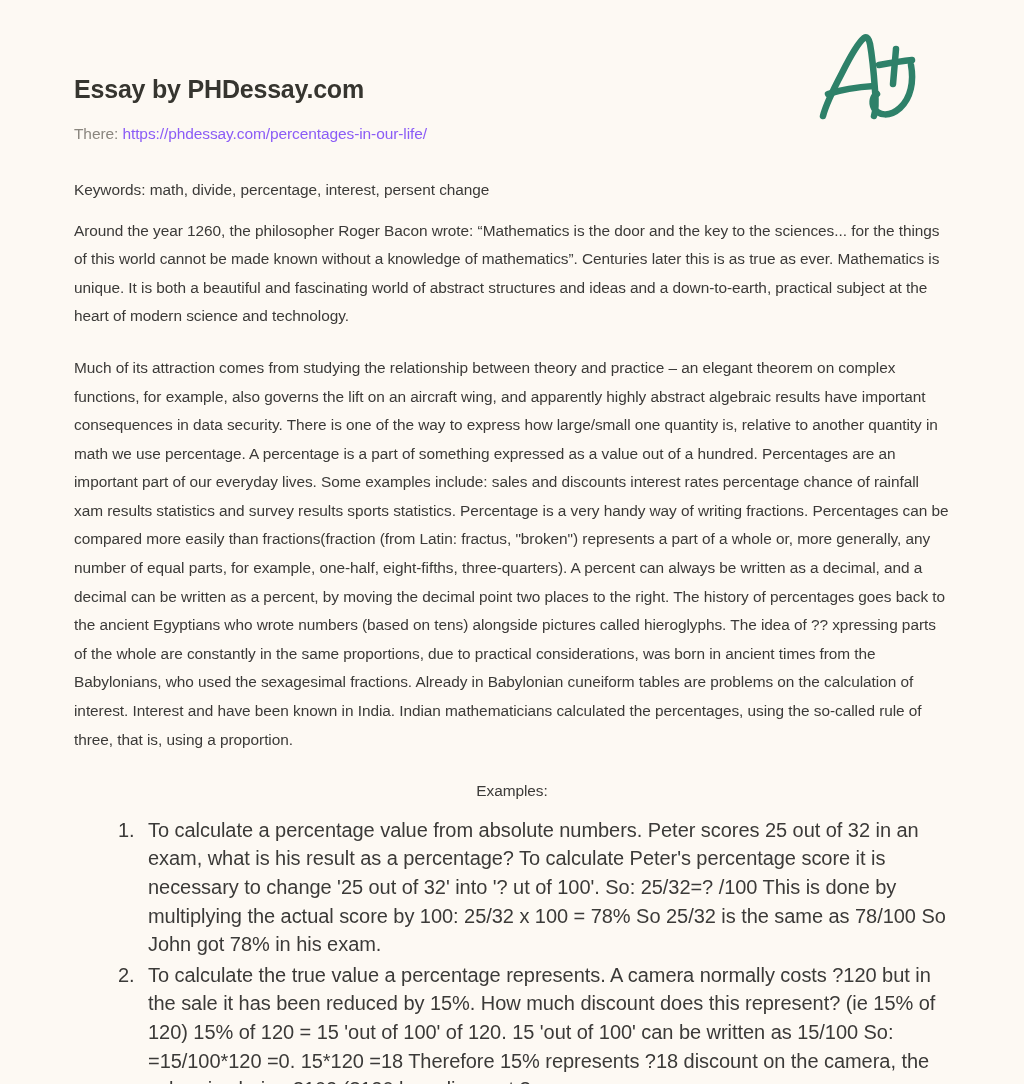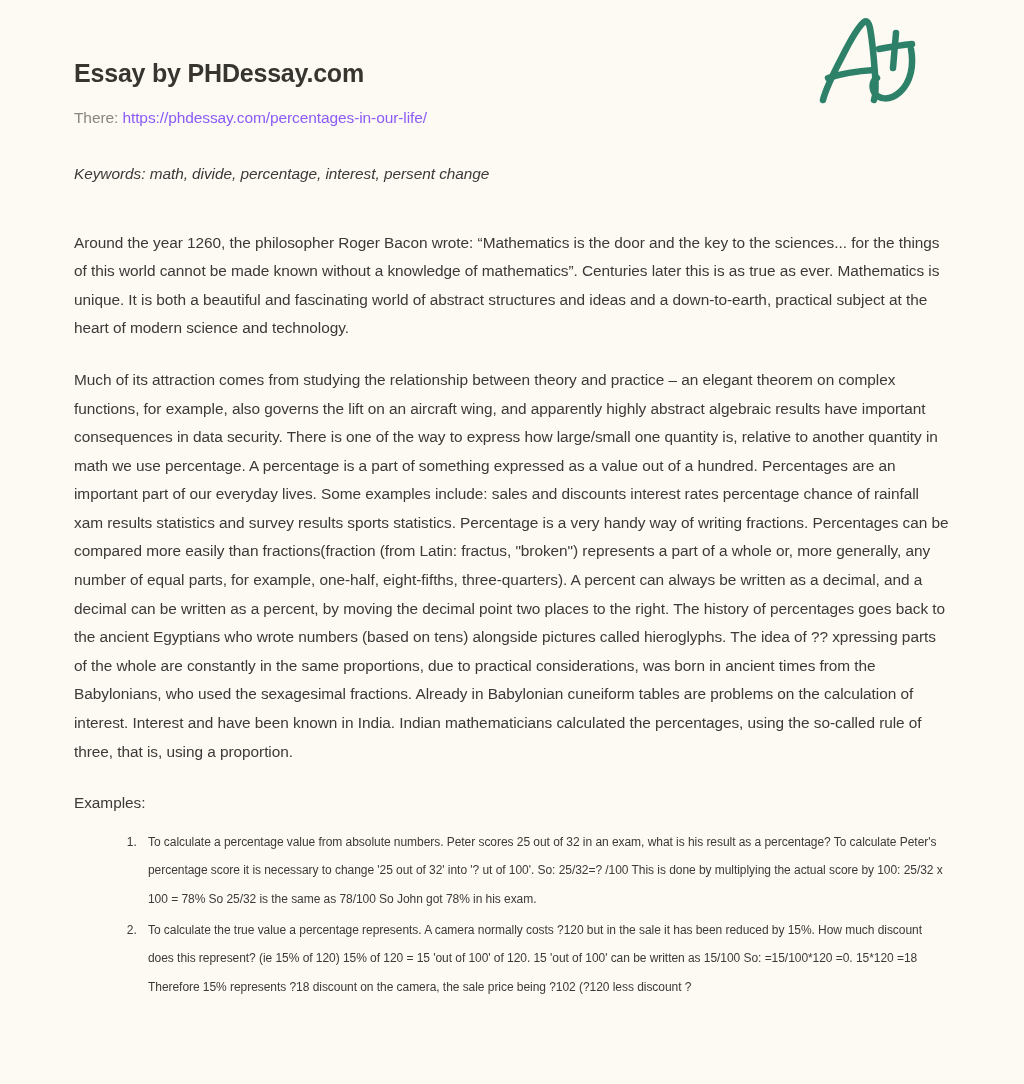--- a/index.html
+++ b/index.html
@@ -15,21 +15,21 @@
     color: #3b3a38;
     overflow: hidden;
   }
 
   .page {
     position: relative;
     width: 1024px;
     height: 1084px;
     background: #fdf9f3;
     box-sizing: border-box;
-    padding: 0 74px;
+    padding: 16px 74px;
   }
 
   
   .header {
     position: relative;
     padding-top: 58px;
   }
 
   .brand-line {
     font-size: 25px;
@@ -78,36 +78,36 @@
 
   .content p {
     margin: 0 0 23px 0;
     font-size: 15.4px;
     line-height: 28.6px;
     color: #3b3a38;
     letter-spacing: -0.05px;
   }
 
   .content p.keywords {
-    margin-bottom: 40px;
-    font-style: italic;
+    margin-bottom: 12px;
   }
 
   .examples-label {
     margin: 0 0 10px 0 !important;
+    text-align: center;
   }
 
   ol.examples {
     margin: 0;
     padding-left: 66px;
     list-style-position: outside;
   }
 
   ol.examples li {
-    font-size: 12px;
+    font-size: 20px;
     line-height: 28.6px;
     color: #3b3a38;
     padding-left: 8px;
     margin-bottom: 2px;
     letter-spacing: -0.05px;
   }
 
   ol.examples li::marker {
     color: #3b3a38;
   }

